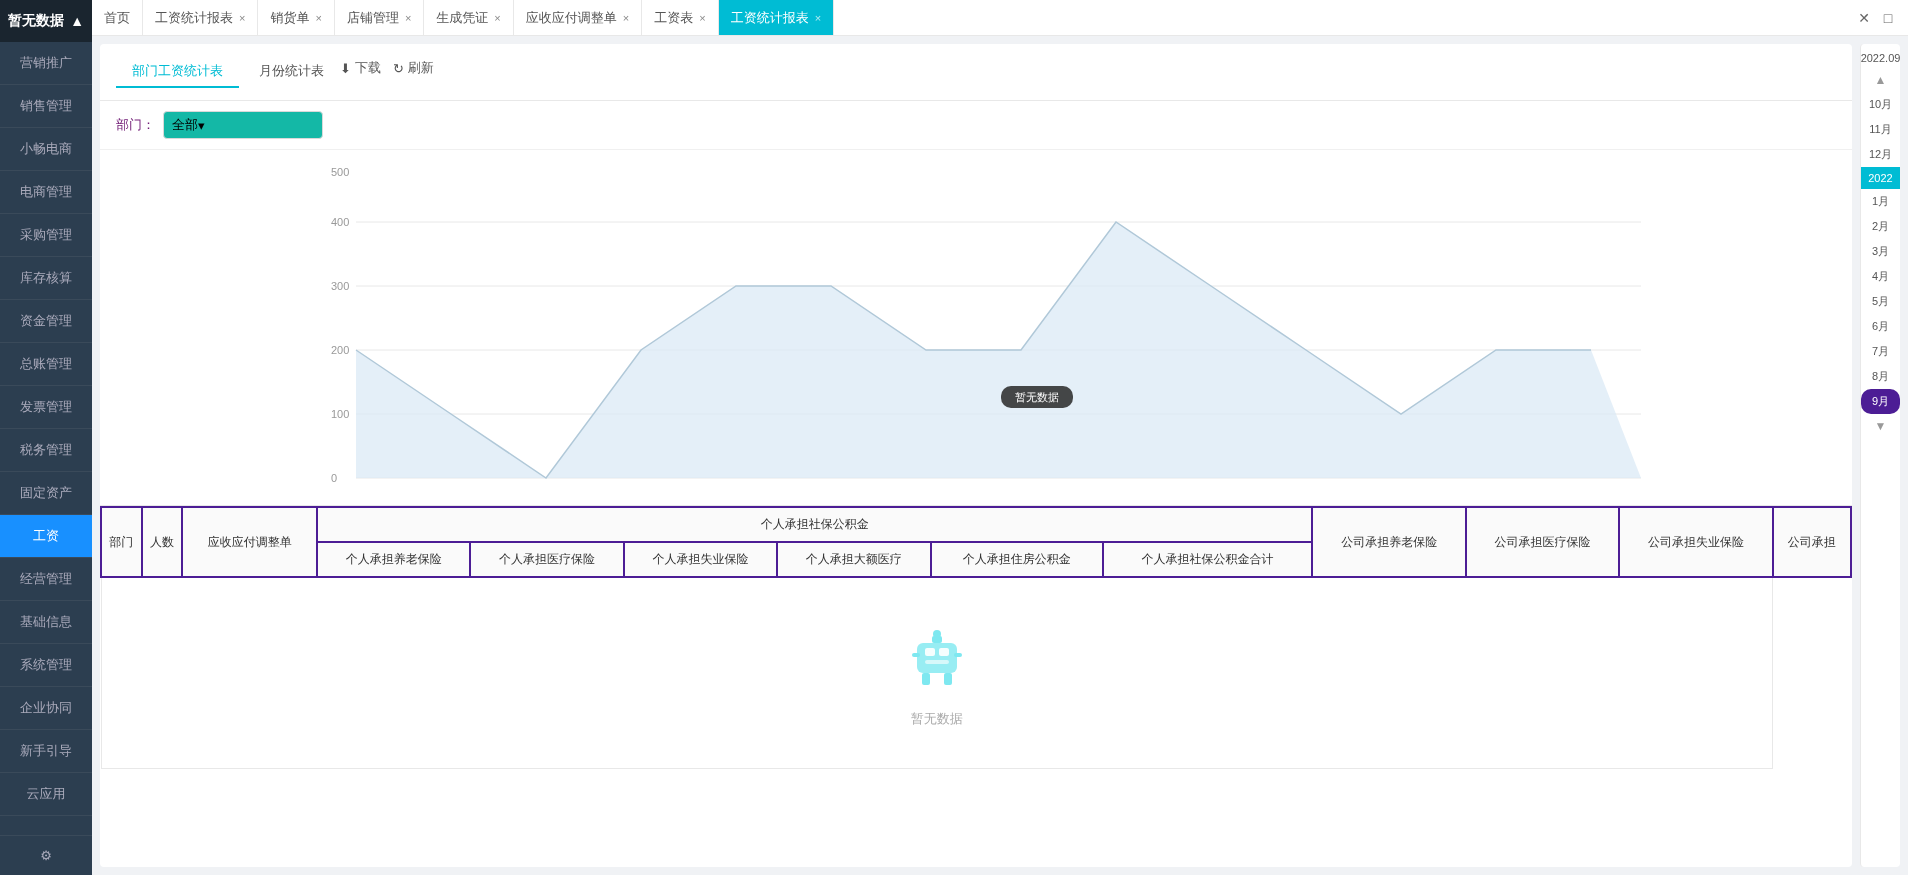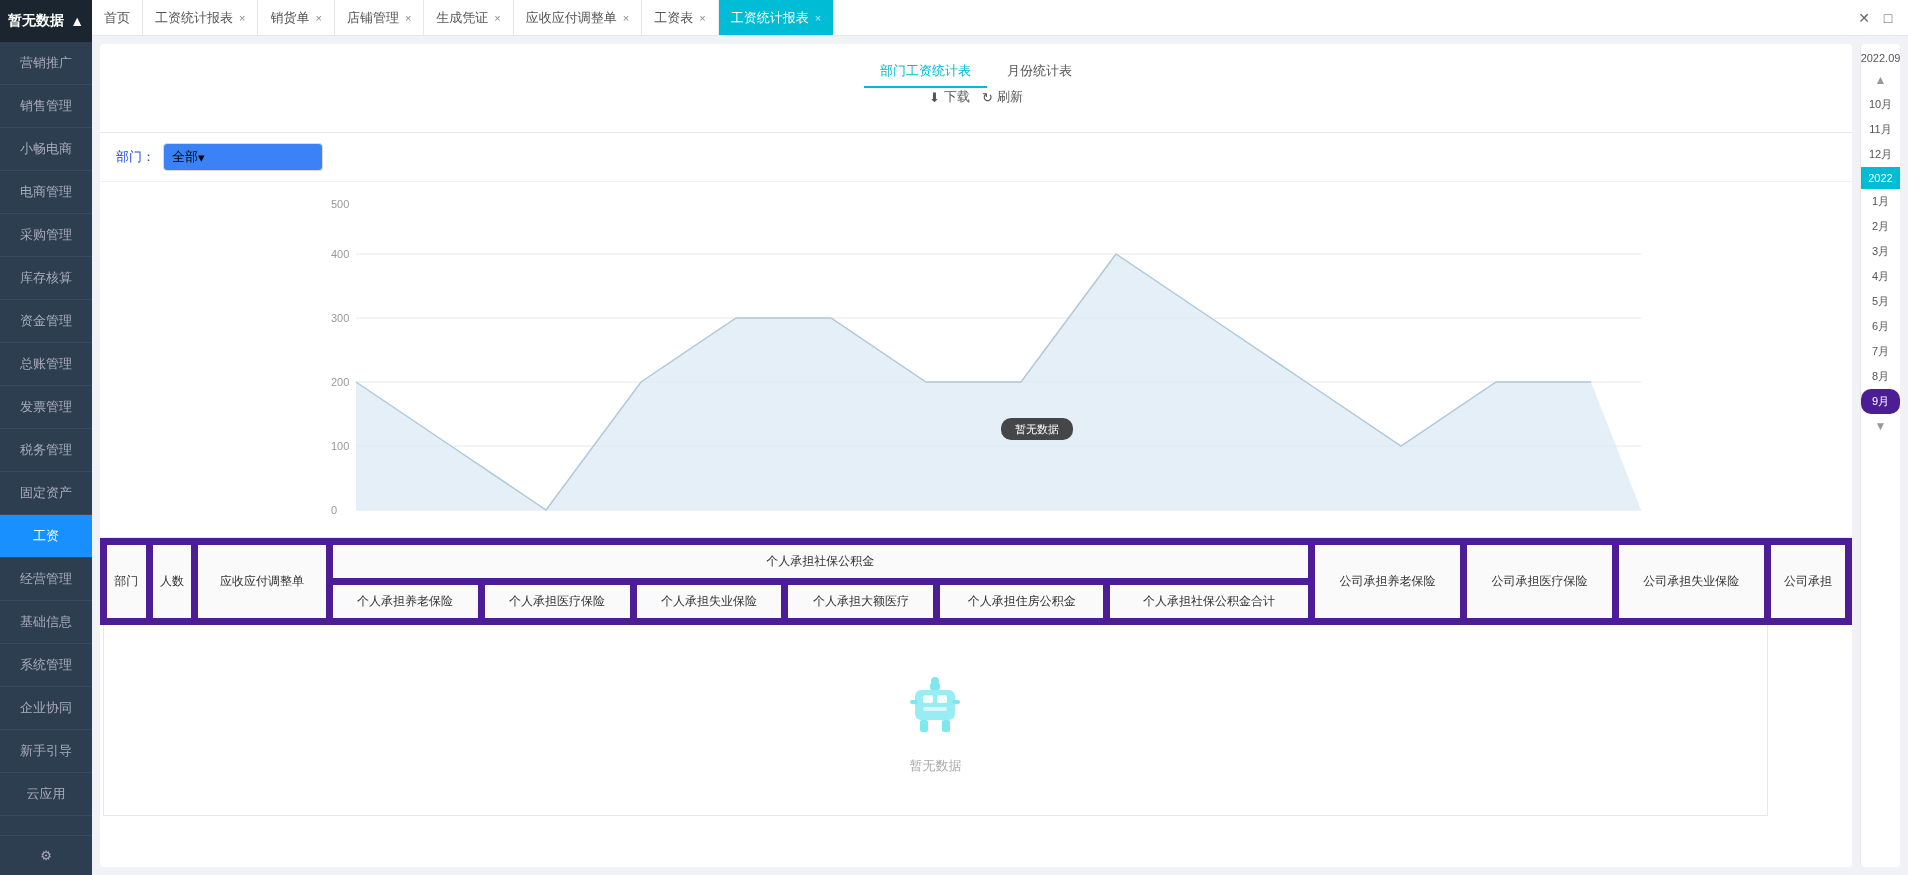--- a/index.html
+++ b/index.html
@@ -110,24 +110,22 @@
       overflow: hidden;
       background: #fff;
       margin: 8px;
       border-radius: 4px;
     }
 
     
     #sub-tabs {
       display: flex;
       align-items: center;
-      padding: 12px 16px 18px;
+      padding: 12px 16px 12px;
       border-bottom: 1px solid #e8e8e8;
-      justify-content: space-between;
-      flex-direction: column;
     }
     .sub-tab-list { display: flex; gap: 4px; }
     .sub-tab {
       padding: 6px 16px;
       font-size: 13px;
       cursor: pointer;
       color: #555;
       border-bottom: 2px solid transparent;
     }
     .sub-tab.active { color: #00bcd4; border-bottom: 2px solid #00bcd4; }
@@ -138,30 +136,30 @@
     }
 
     
     #toolbar {
       display: flex;
       align-items: center;
       padding: 10px 16px;
       gap: 8px;
       border-bottom: 1px solid #f0f0f0;
     }
-    .toolbar-label { color: #1d4ed8; font-size: 13px; }
+    .toolbar-label { color: #701a75; font-size: 13px; }
     .toolbar-select {
       width: 160px;
       height: 28px;
       border: 1px solid #d9d9d9;
       border-radius: 4px;
       padding: 0 8px;
       font-size: 13px;
       cursor: pointer;
-      background: #3b82f6;
+      background: #14b8a6;
       display: flex;
       align-items: center;
       justify-content: flex-start;
     }
 
     
     #chart-area {
       padding: 16px;
       flex-shrink: 0;
       position: relative;
@@ -174,21 +172,21 @@
       overflow: auto;
       border-top: 1px solid #e8e8e8;
     }
     .data-table {
       width: 100%;
       border-collapse: collapse;
       font-size: 12px;
     }
     .data-table th {
       background: #fafafa;
-      border: 7px solid #4c1d95;
+      border: 2px solid #4c1d95;
       padding: 8px 0;
       text-align: center;
       color: #333;
       font-weight: 500;
       white-space: nowrap;
     }
     .data-table td {
       border: 1px solid #e8e8e8;
       padding: 8px 10px;
       text-align: center;

